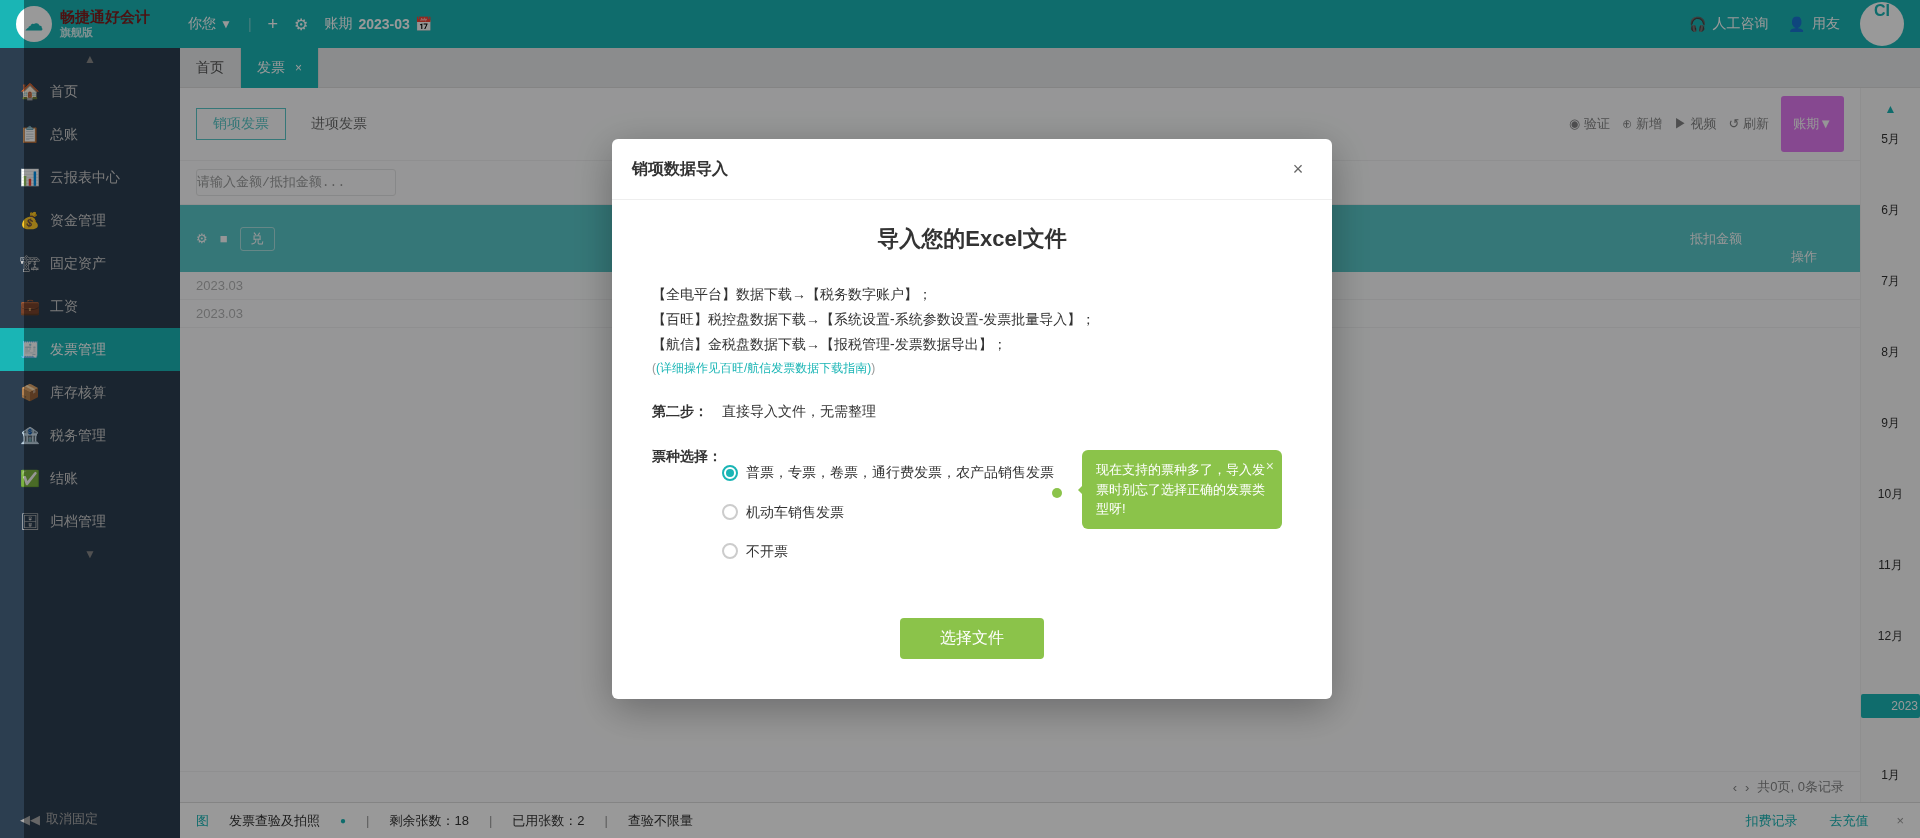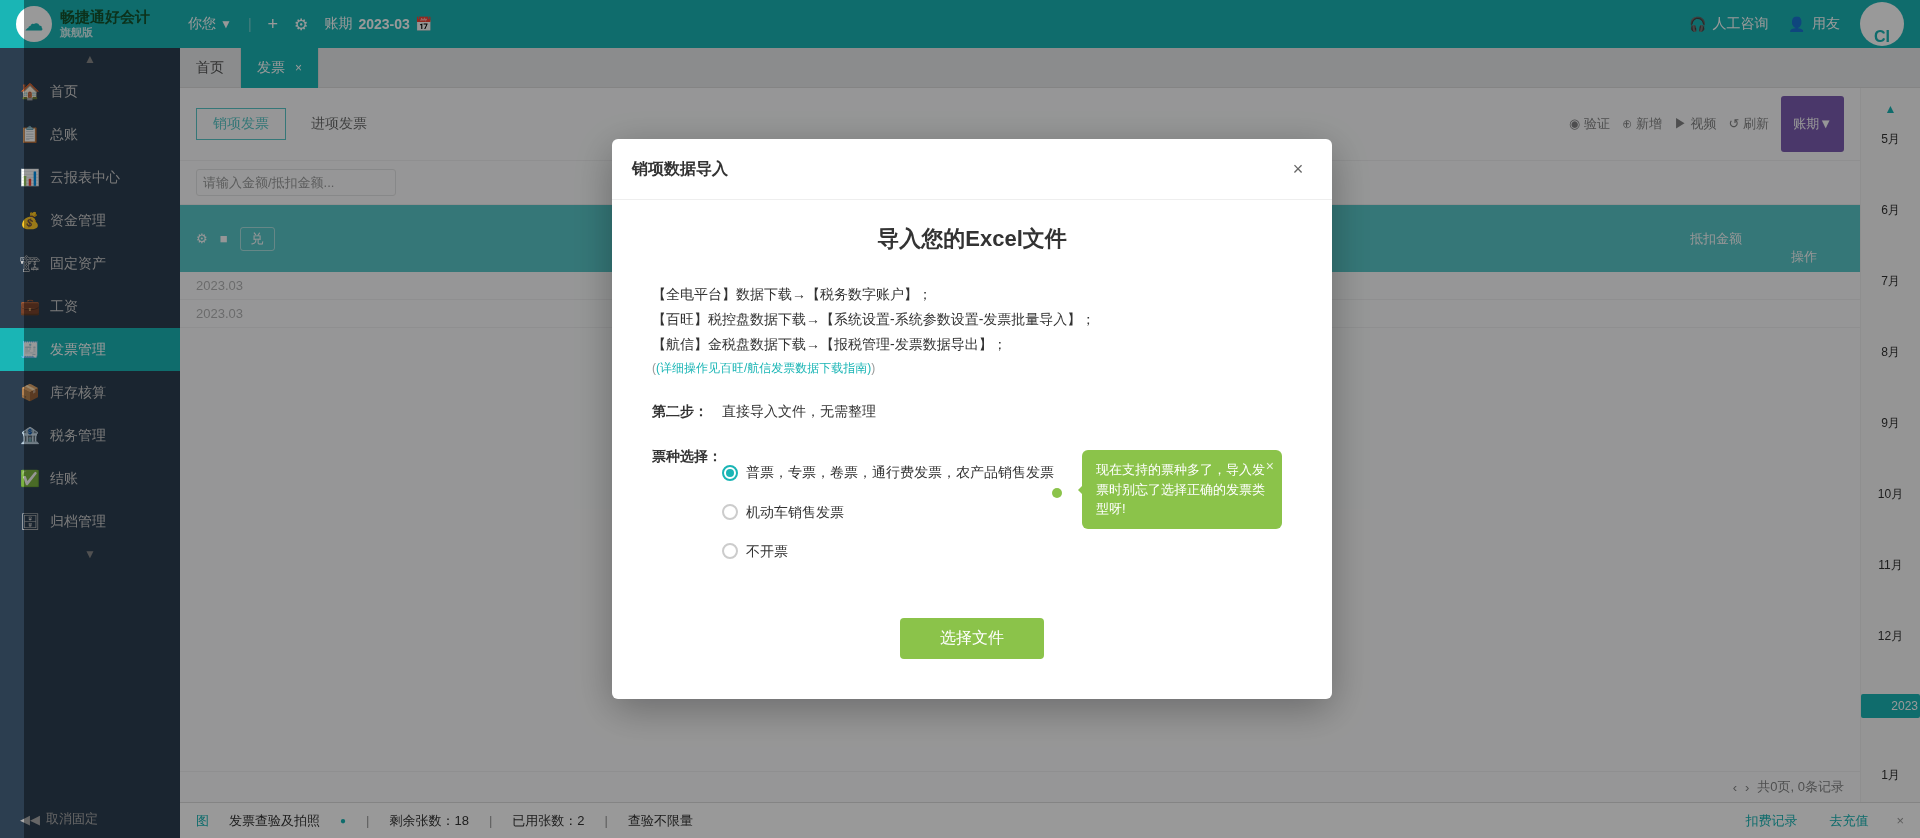--- a/index.html
+++ b/index.html
@@ -163,39 +163,40 @@
       border: 1px solid #1ab5b5;
       color: #1ab5b5;
     }
     .toolbar-actions {
       margin-left: auto;
       display: flex; align-items: center; gap: 12px;
       font-size: 13px;
       color: #555;
     }
     .btn-period {
-      background: #4c1d95;
+      background: #d946ef;
       color: white;
       padding: 19px 12px;
       border-radius: 3px;
       cursor: pointer;
       font-size: 13px;
     }
     .search-bar {
       padding: 8px 16px;
       display: flex; align-items: center; gap: 8px;
       border-bottom: 1px solid #eee;
     }
     .search-input {
       border: 1px solid #ddd;
-      padding: 5px 6px;
+      padding: 5px 0;
       width: 200px;
       font-size: 13px;
       border-radius: 3px;
       color: #999;
+      font-family: Liberation Mono, monospace;
     }
     .table-toolbar {
       background: #1ab5b5;
       padding: 6px 16px;
       display: flex; align-items: center; gap: 12px;
     }
     .table-toolbar-btn {
       color: white; font-size: 13px; cursor: pointer;
       display: flex; align-items: center; gap: 4px;
     }
@@ -427,36 +428,36 @@
       color: #555;
       gap: 8px;
       border-top: 1px solid #eee;
     }
 
     
     .avatar-ci {
       width: 44px; height: 44px;
       background: white;
       border-radius: 50%;
-      display: flex; align-items: flex-end; justify-content: center;
+      display: flex; align-items: flex-start; justify-content: center;
       color: #1ab5b5;
       font-size: 16px;
       font-weight: bold;
     }
   </style>
 </head>
 <body>
 
 <div class="top-bar">
   <div class="top-bar-logo">
     <div class="logo-icon">
       <span>☁</span>
     </div>
     <div style="display:flex;flex-direction:column;line-height:1.2;">
-      <span style="font-size:15px;color:#14532d;">畅捷通好会计</span>
+      <span style="font-size:15px;color:#7f1d1d;">畅捷通好会计</span>
       <span style="font-size:11px;color:rgba(255,255,255,0.8);">旗舰版</span>
     </div>
   </div>
 
   <div class="top-bar-center">
     <div class="top-bar-account">
       <span>你您</span>
       <span style="font-size:12px;">▼</span>
     </div>
     <span style="color:rgba(255,255,255,0.4);">|</span>

